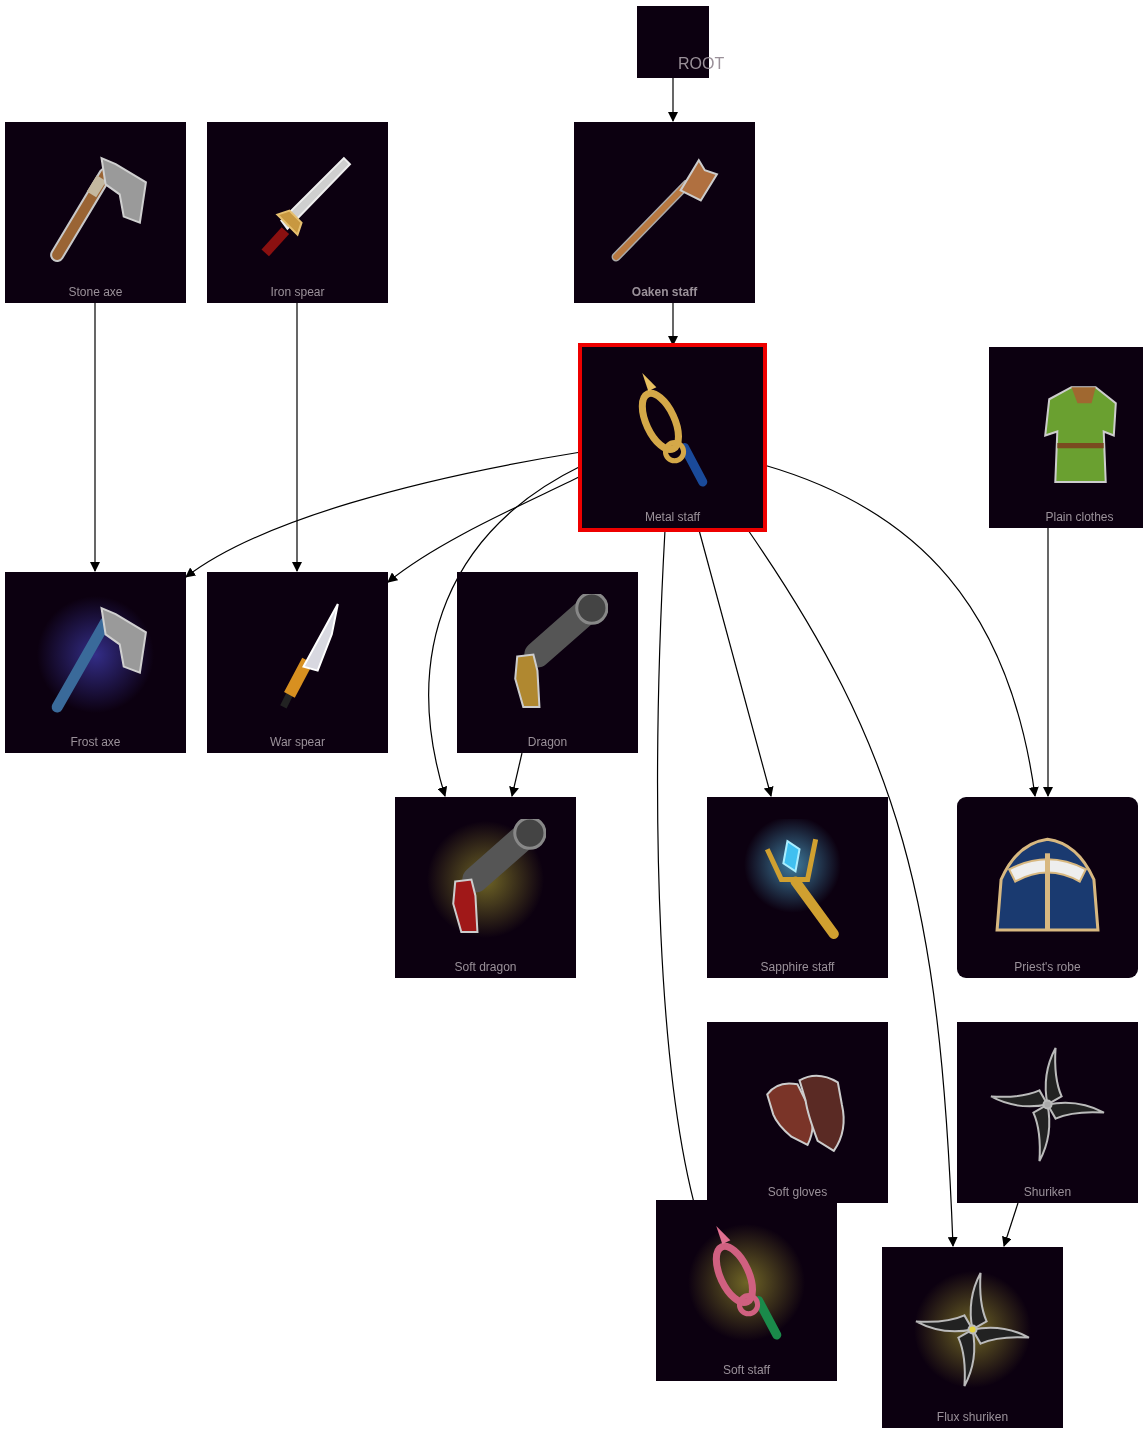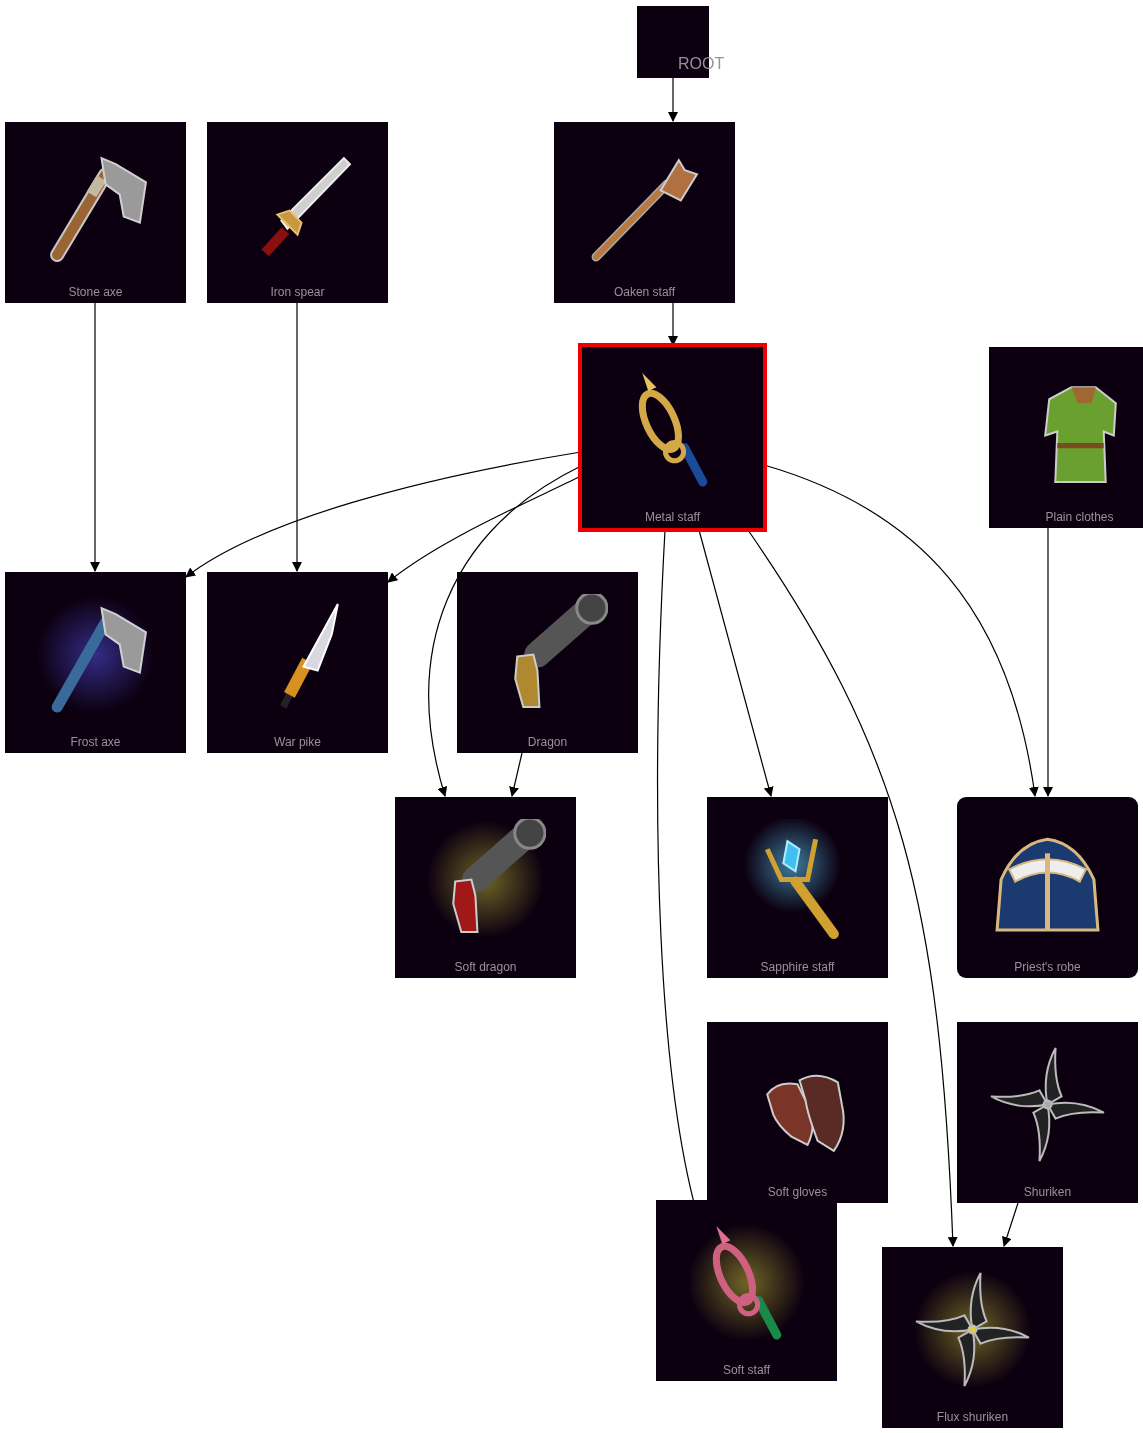--- a/index.html
+++ b/index.html
@@ -59,21 +59,21 @@
 
 <div class="node" style="left:207px;top:122px;">
   <svg class="icon" viewBox="0 0 120 120">
     <path d="M28,108 L48,86" stroke="#8a1010" stroke-width="10"></path>
     <path d="M50,84 L112,20 L106,14 L44,76 Z" fill="#cfcfcf" stroke="#eee" stroke-width="2"></path>
     <path d="M40,70 L60,90 L64,78 L52,66 Z" fill="#c89840" stroke="#e6c070" stroke-width="2"></path>
   </svg>
   <span class="label">Iron spear</span>
 </div>
 
-<div class="node" style="left:554px;top:122px;">
+<div class="node" style="left:574px;top:122px;font-weight:bold;">
   <svg class="icon" viewBox="0 0 120 120">
     <path d="M12,112 L82,40" stroke="#aaa" stroke-width="9" stroke-linecap="round"></path>
     <path d="M12,112 L82,40" stroke="#b87840" stroke-width="6" stroke-linecap="round"></path>
     <path d="M76,46 L94,16 L100,26 L112,30 L96,56 Z" fill="#b07040" stroke="#ccc" stroke-width="2"></path>
   </svg>
   <span class="label">Oaken staff</span>
 </div>
 
 <div class="node selected" style="left:582px;top:347px;">
   <svg class="icon" viewBox="0 0 120 120">
@@ -108,21 +108,21 @@
   </svg>
   <span class="label">Frost axe</span>
 </div>
 
 <div class="node" style="left:207px;top:572px;">
   <svg class="icon" viewBox="0 0 120 120">
     <path d="M46,112 L60,84" stroke="#222" stroke-width="7"></path>
     <path d="M52,100 L70,66" stroke="#d89020" stroke-width="12"></path>
     <path d="M66,72 L100,10 L94,40 L80,76 Z" fill="#d8d8e0" stroke="#fff" stroke-width="2"></path>
   </svg>
-  <span class="label">War pike</span>
+  <span class="label">War spear</span>
 </div>
 
 <div class="node" style="left:457px;top:572px;">
   <svg class="icon" viewBox="0 0 120 120">
     <path d="M50,60 L100,16" stroke="#555" stroke-width="26" stroke-linecap="round"></path>
     <circle cx="104" cy="14" r="15" fill="#444" stroke="#888" stroke-width="3"></circle>
     <path d="M30,62 L46,60 L50,76 L52,112 L36,112 L28,84 Z" fill="#b08830" stroke="#ccc" stroke-width="2"></path>
   </svg>
   <span class="label">Dragon</span>
 </div>

